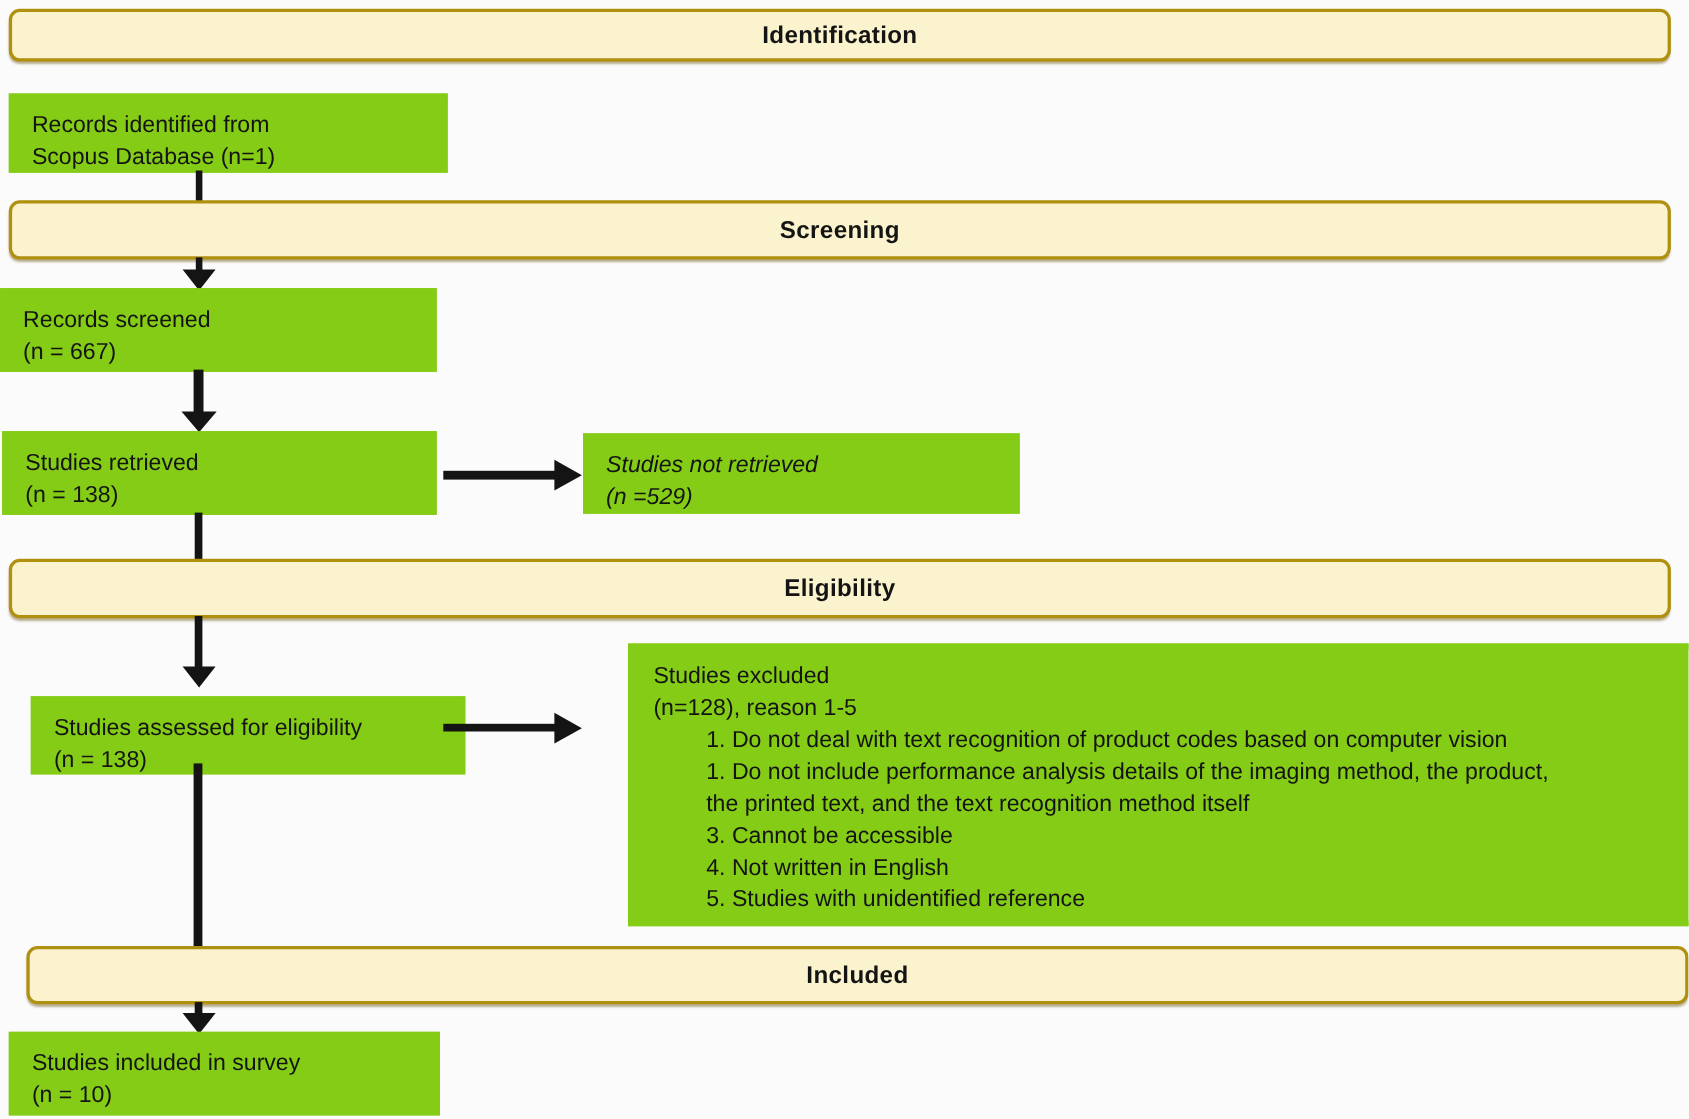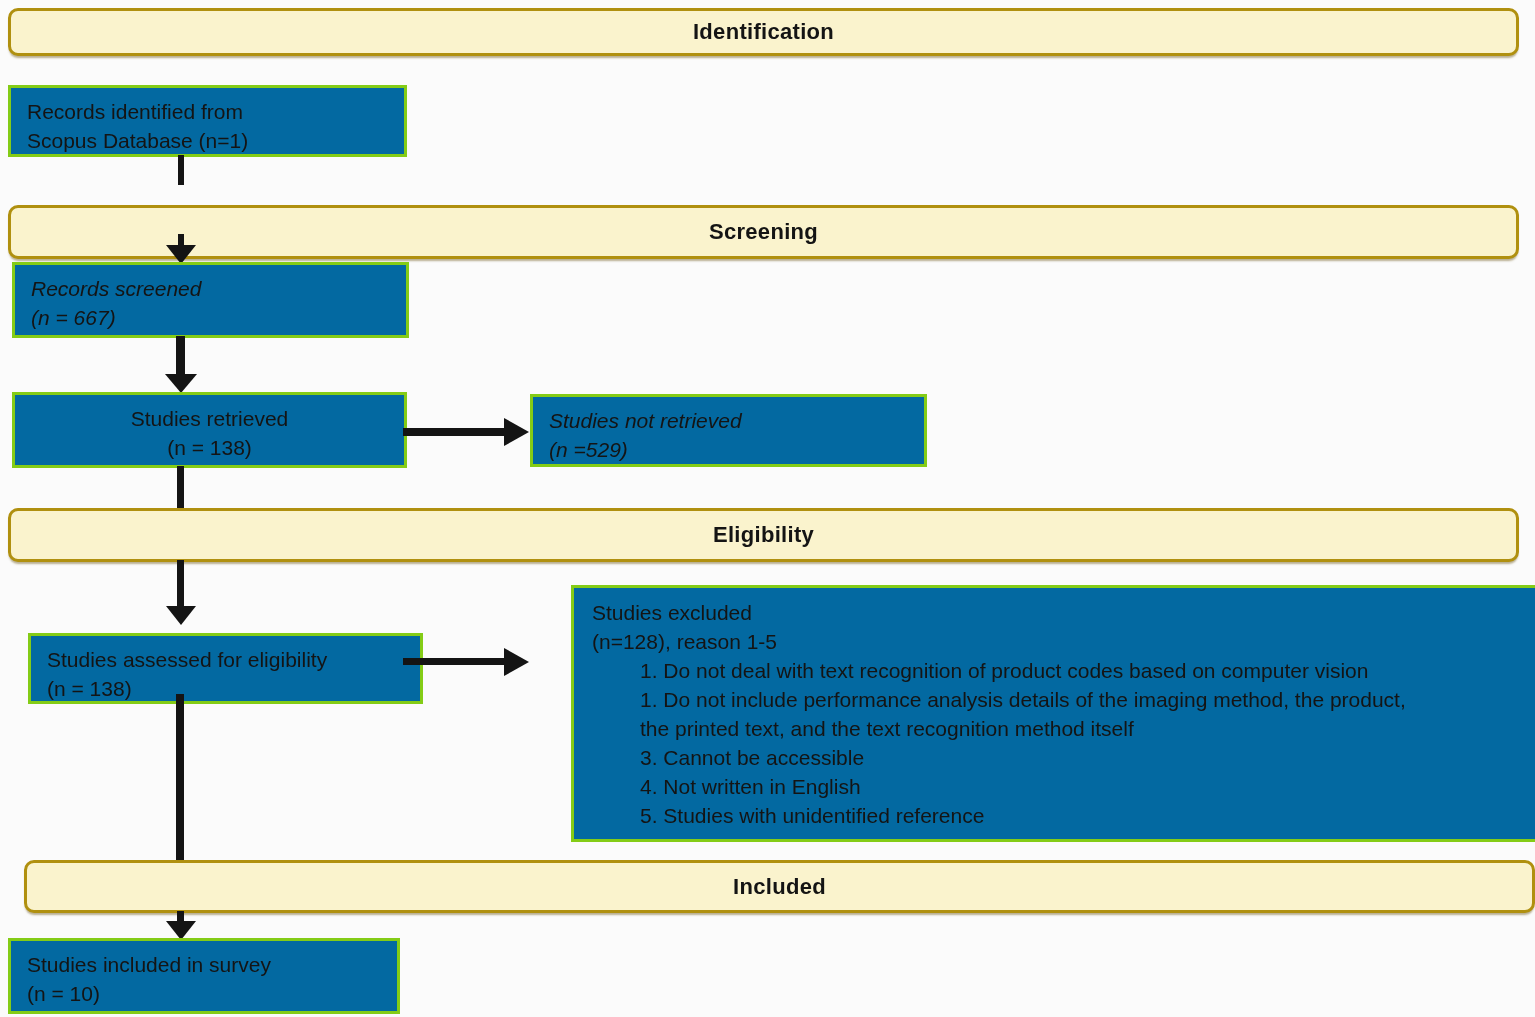--- a/index.html
+++ b/index.html
@@ -8,21 +8,21 @@
     font-family:"Liberation Sans",sans-serif;color:#141414;overflow:hidden;padding-left:28px;
   }
   .banner{
     position:absolute;left:8px;width:1511px;box-sizing:border-box;
     background:#faf3cd;border:3px solid #b0900f;border-radius:10px;
     display:flex;align-items:center;justify-content:center;
     font-weight:bold;font-size:22px;letter-spacing:.3px;
     box-shadow:0 3px 2px -1px rgba(120,100,40,.5);
   }
   .box{
-    position:absolute;background:#0369a1;border:3px solid #84cc16;
+    position:absolute;background:#84cc16;border:5px solid #84cc16;
     box-sizing:border-box;font-size:21px;line-height:1.4;
     padding:9px 16px;white-space:pre-line;
   }
   .excluded-box{white-space:normal;padding:11px 18px;line-height:1.38;}
   .excluded-box .hdr{white-space:pre-line;}
   .reasons{padding-left:48px;}
   .reasons div{white-space:pre-line;}
   .vline{position:absolute;background:#141414;}
   .hline{position:absolute;background:#141414;}
   .head-down{
@@ -43,34 +43,34 @@
 
   <div class="banner" style="top:8px;height:48px;">
     <span>Identification</span>
   </div>
 
   <div class="box" style="left:8px;top:85px;width:399px;height:72px;">Records identified from
 Scopus Database (n=1)</div>
 
   <div class="vline" style="left:178px;top:155px;width:6px;height:30px;"></div>
 
-  <div class="banner" style="top:182px;height:54px;margin-top:23px;">
+  <div class="banner" style="top:182px;height:54px;">
     <span>Screening</span>
   </div>
 
   <div class="vline" style="left:178px;top:234px;width:6px;height:13px;"></div>
   <div class="head-down" style="left:166px;top:245px;"></div>
 
-  <div class="box" style="left:12px;top:262px;width:397px;height:76px;font-style:italic;">Records screened
+  <div class="box" style="left:0;top:262px;width:397px;height:76px;">Records screened
 (n = 667)</div>
 
   <div class="vline" style="left:176px;top:336px;width:9px;height:40px;"></div>
   <div class="head-down" style="left:165px;top:374px;border-left-width:16px;border-right-width:16px;"></div>
 
-  <div class="box" style="left:12px;top:392px;width:395px;height:76px;text-align:center;">Studies retrieved
+  <div class="box" style="left:2px;top:392px;width:395px;height:76px;">Studies retrieved
 (n = 138)</div>
 
   <div class="hline" style="left:403px;top:428px;width:103px;height:8px;"></div>
   <div class="head-right" style="left:504px;top:418px;"></div>
 
   <div class="box" style="left:530px;top:394px;width:397px;height:73px;font-style:italic;">Studies not retrieved
 (n =529)</div>
 
   <div class="vline" style="left:177px;top:466px;width:7px;height:44px;"></div>
 

